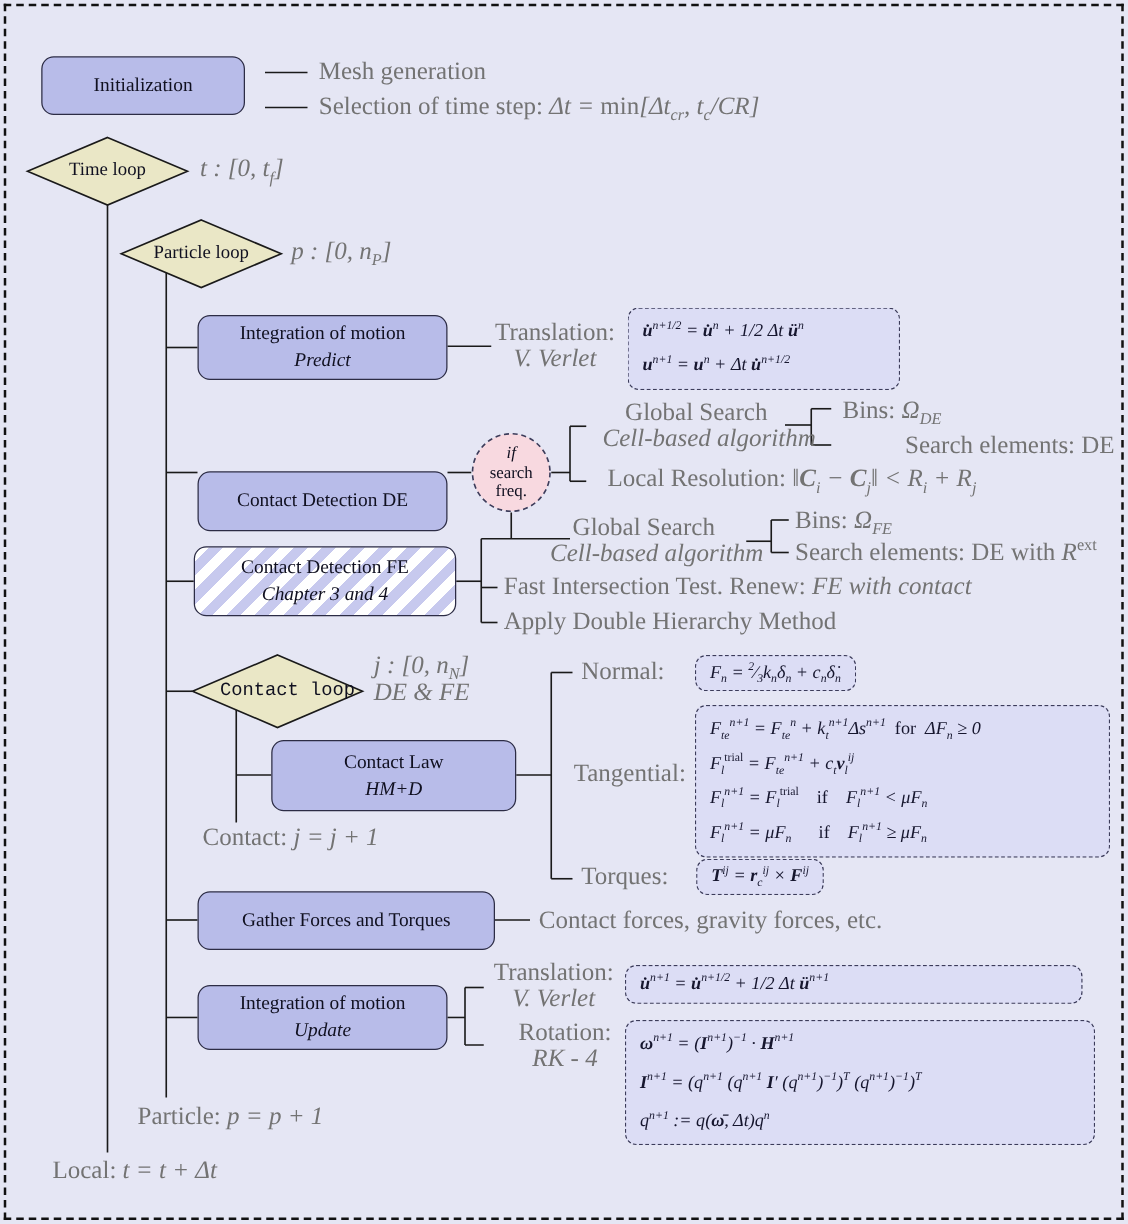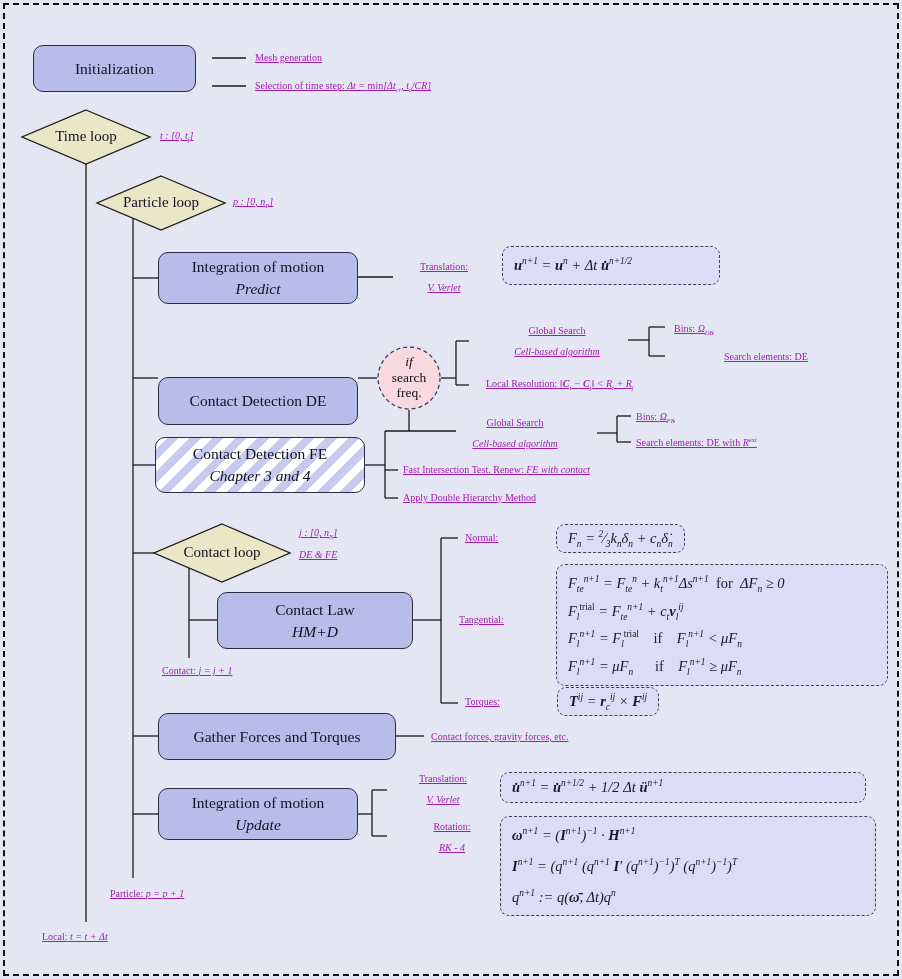--- a/index.html
+++ b/index.html
@@ -13,21 +13,21 @@
   svg.wires{position:absolute;left:0;top:0;}
   .node{
     position:absolute;background:#b8bce9;border:1.4px solid #2c2c45;border-radius:10px;
     display:flex;flex-direction:column;align-items:center;justify-content:center;
     font-size:15.5px;color:#101020;text-align:right;line-height:22px;box-sizing:border-box;
   }
   .node.hatch{
     background:repeating-linear-gradient(135deg,#ffffff 0px,#ffffff 8px,#c7c9ee 8px,#c7c9ee 16px);
   }
   .it{font-style:italic;}
-  .t{position:absolute;white-space:nowrap;font-size:10px;color:#a21caf;line-height:19px;text-decoration:underline;}
+  .t{position:absolute;white-space:nowrap;font-size:20px;color:#737373;line-height:19px;}
   .math{font-style:italic;}
   .up{font-style:normal;}
   .cblock{text-align:center;line-height:21px;}
   .dlabel{position:absolute;font-size:15px;color:#101020;text-align:center;white-space:nowrap;}
   .fbox{
     position:absolute;background:#dcddf5;border:1.4px dashed #3c3c5a;border-radius:9px;
     padding:5px 11px;font-size:14.5px;font-style:italic;color:#16162e;white-space:nowrap;
     line-height:27px;box-sizing:border-box;
   }
   .fbox .row{display:block;}
@@ -116,21 +116,21 @@
   <span>Gather Forces and Torques</span>
 </div>
 
 <div class="node" style="left:158px;top:788px;width:200px;height:52px;">
   <span>Integration of motion</span>
   <span class="it">Update</span>
 </div>
 
 <div class="dlabel" style="left:40px;top:128px;width:92px;">Time loop</div>
 <div class="dlabel" style="left:113px;top:194px;width:96px;">Particle loop</div>
-<div class="dlabel" style="left:176px;top:544px;width:92px;">Contact loop</div>
+<div class="dlabel" style="left:176px;top:544px;width:92px;font-family:Liberation Mono, monospace;">Contact loop</div>
 
 <div class="dlabel" style="left:379px;top:354px;width:60px;font-size:13.5px;line-height:15.5px;">
   <span class="it">if</span><br>
   <span>search</span><br>
   <span>freq.</span>
 </div>
 
 <div class="t" style="left:255px;top:48px;">Mesh generation</div>
 <div class="t" style="left:255px;top:76px;">
   <span>Selection of time step:</span>
@@ -139,20 +139,21 @@
 
 <div class="t math" style="left:160px;top:126px;">t : [0, t<sub>f</sub>]</div>
 <div class="t math" style="left:233px;top:192px;">p : [0, n<sub>P</sub>]</div>
 
 <div class="t cblock" style="left:393px;top:256px;width:102px;">
   <span>Translation:</span><br>
   <span class="it">V. Verlet</span>
 </div>
 
 <div class="fbox" style="left:502px;top:246px;width:218px;">
+  <span class="row"><b>u̇</b><sup>n+1/2</sup> = <b>u̇</b><sup>n</sup> + 1/2 Δt <b>ü</b><sup>n</sup></span>
   <span class="row"><b>u</b><sup>n+1</sup> = <b>u</b><sup>n</sup> + Δt <b>u̇</b><sup>n+1/2</sup></span>
 </div>
 
 <div class="t cblock" style="left:482px;top:320px;width:150px;">
   <span>Global Search</span><br>
   <span class="it">Cell-based algorithm</span>
 </div>
 <div class="t" style="left:674px;top:319px;">
   <span>Bins:</span>
   <span class="math">Ω<sub>DE</sub></span>

